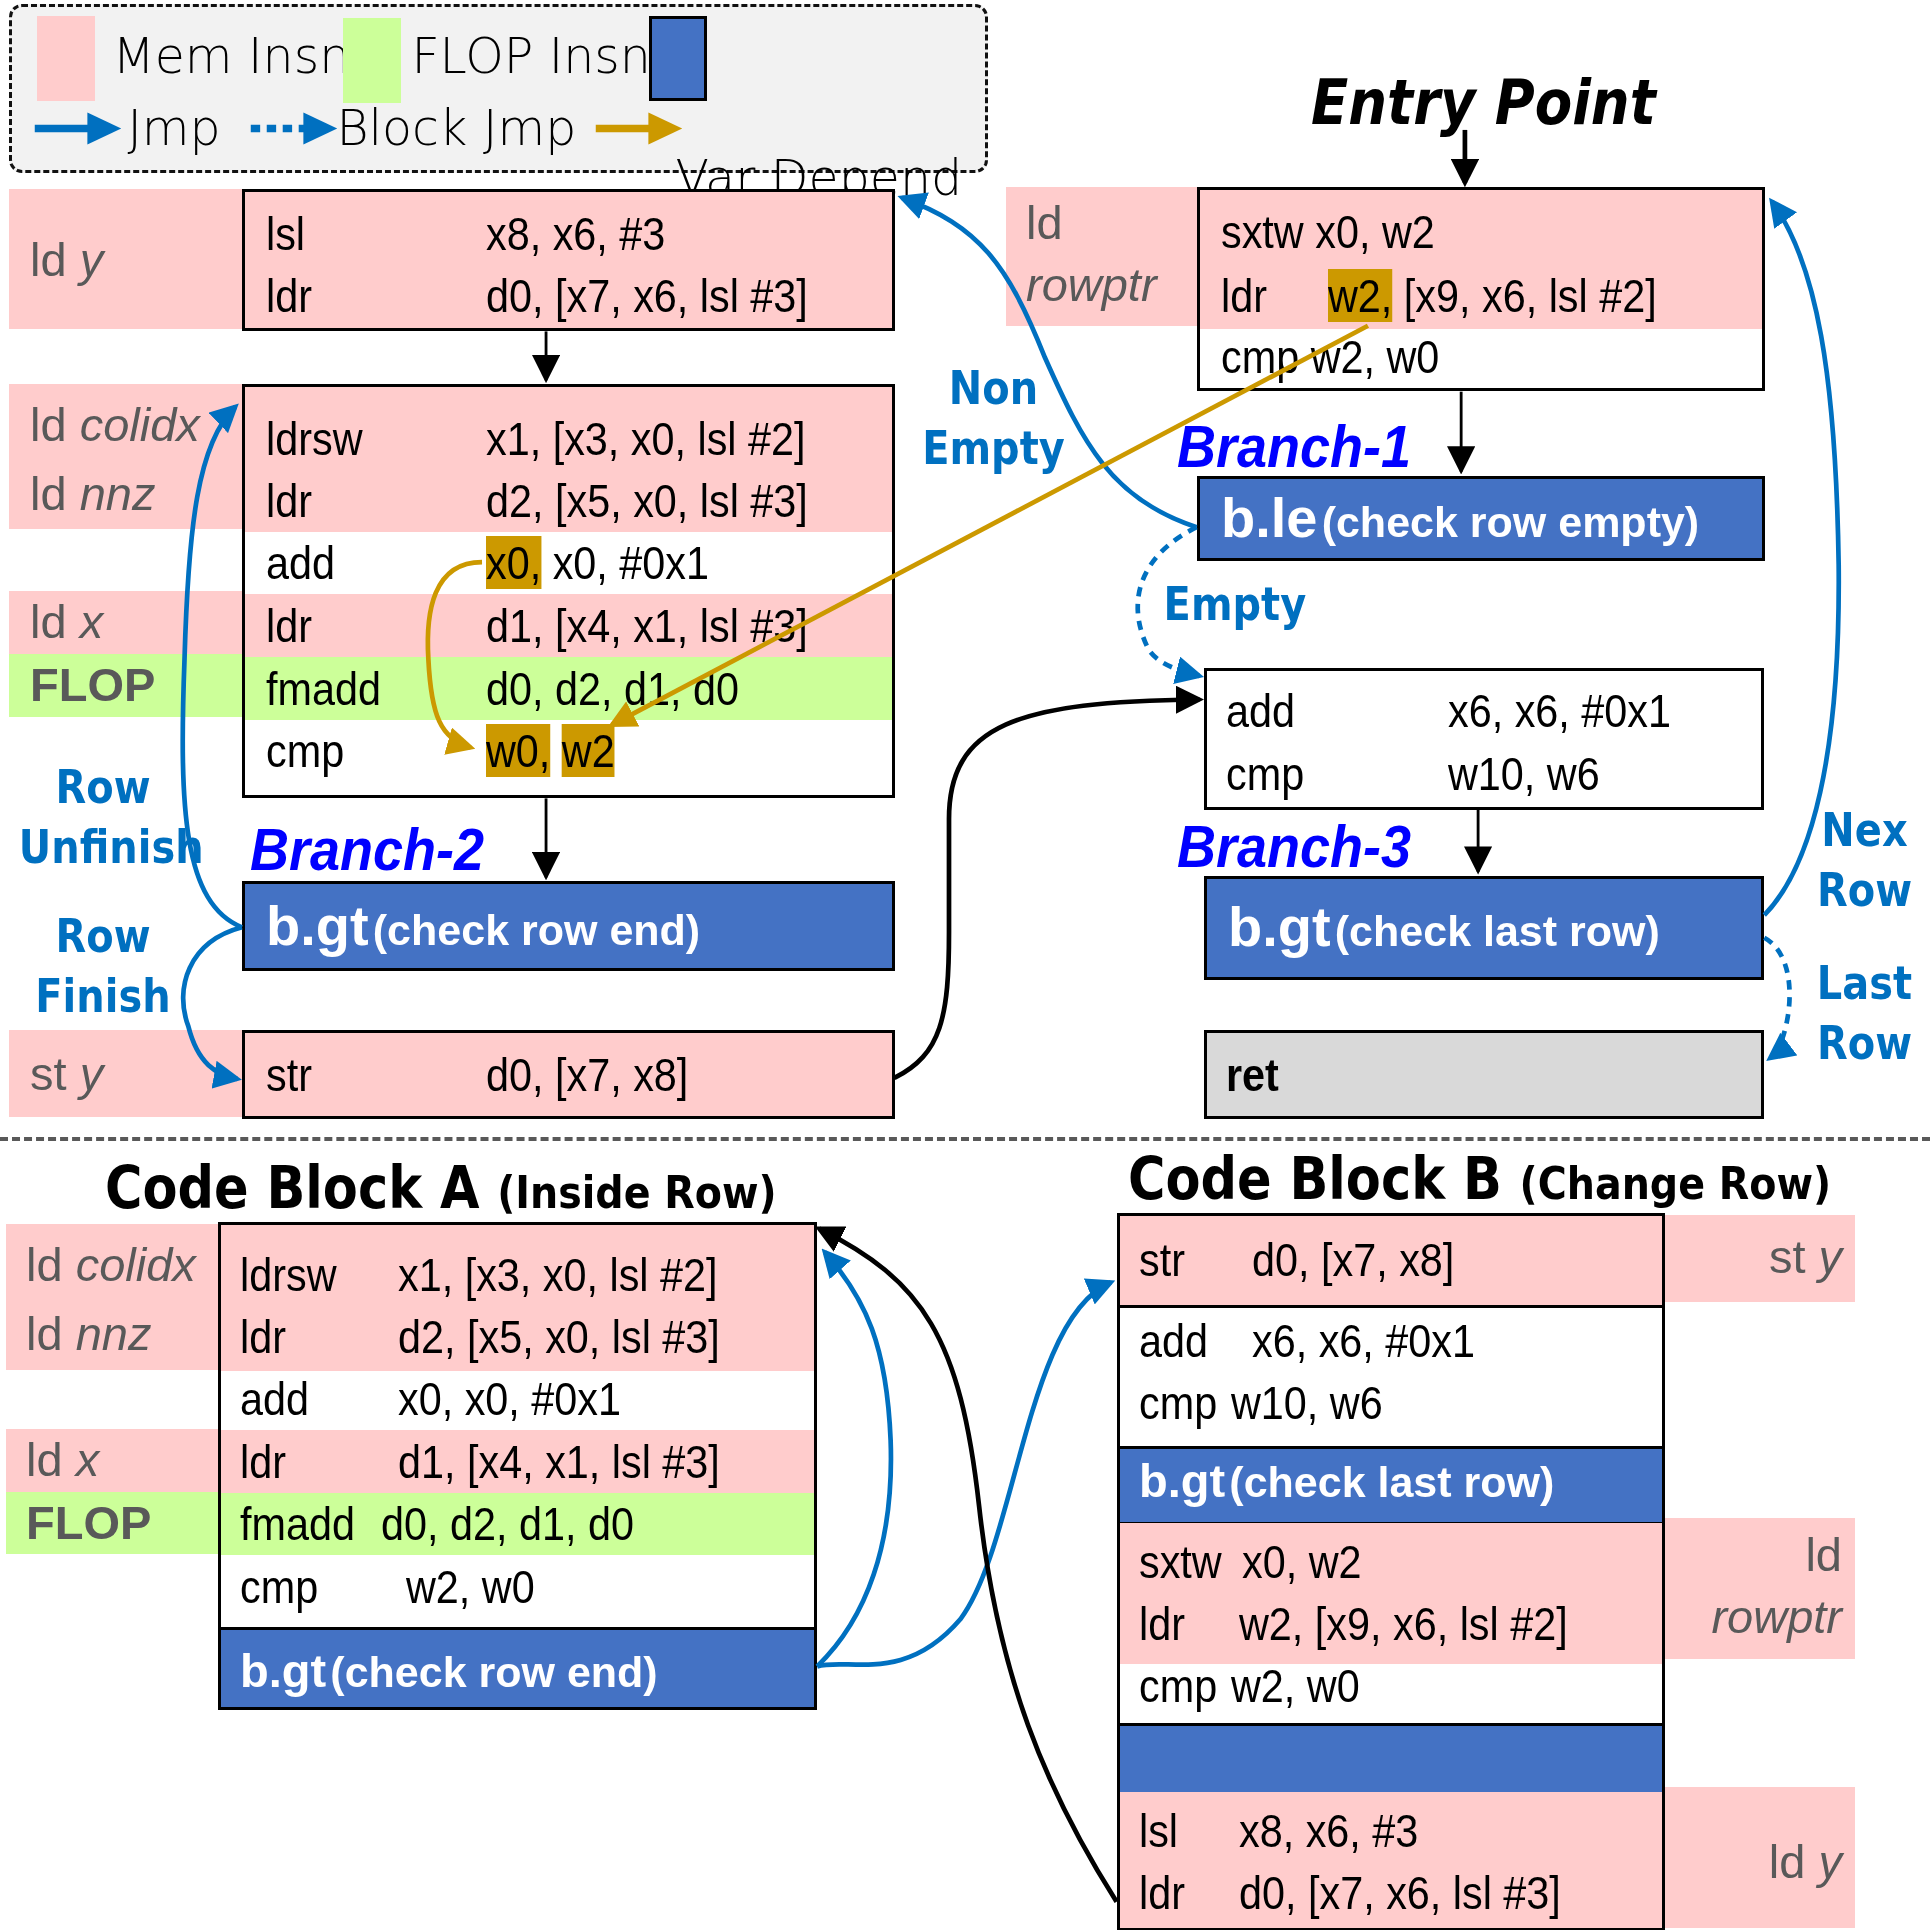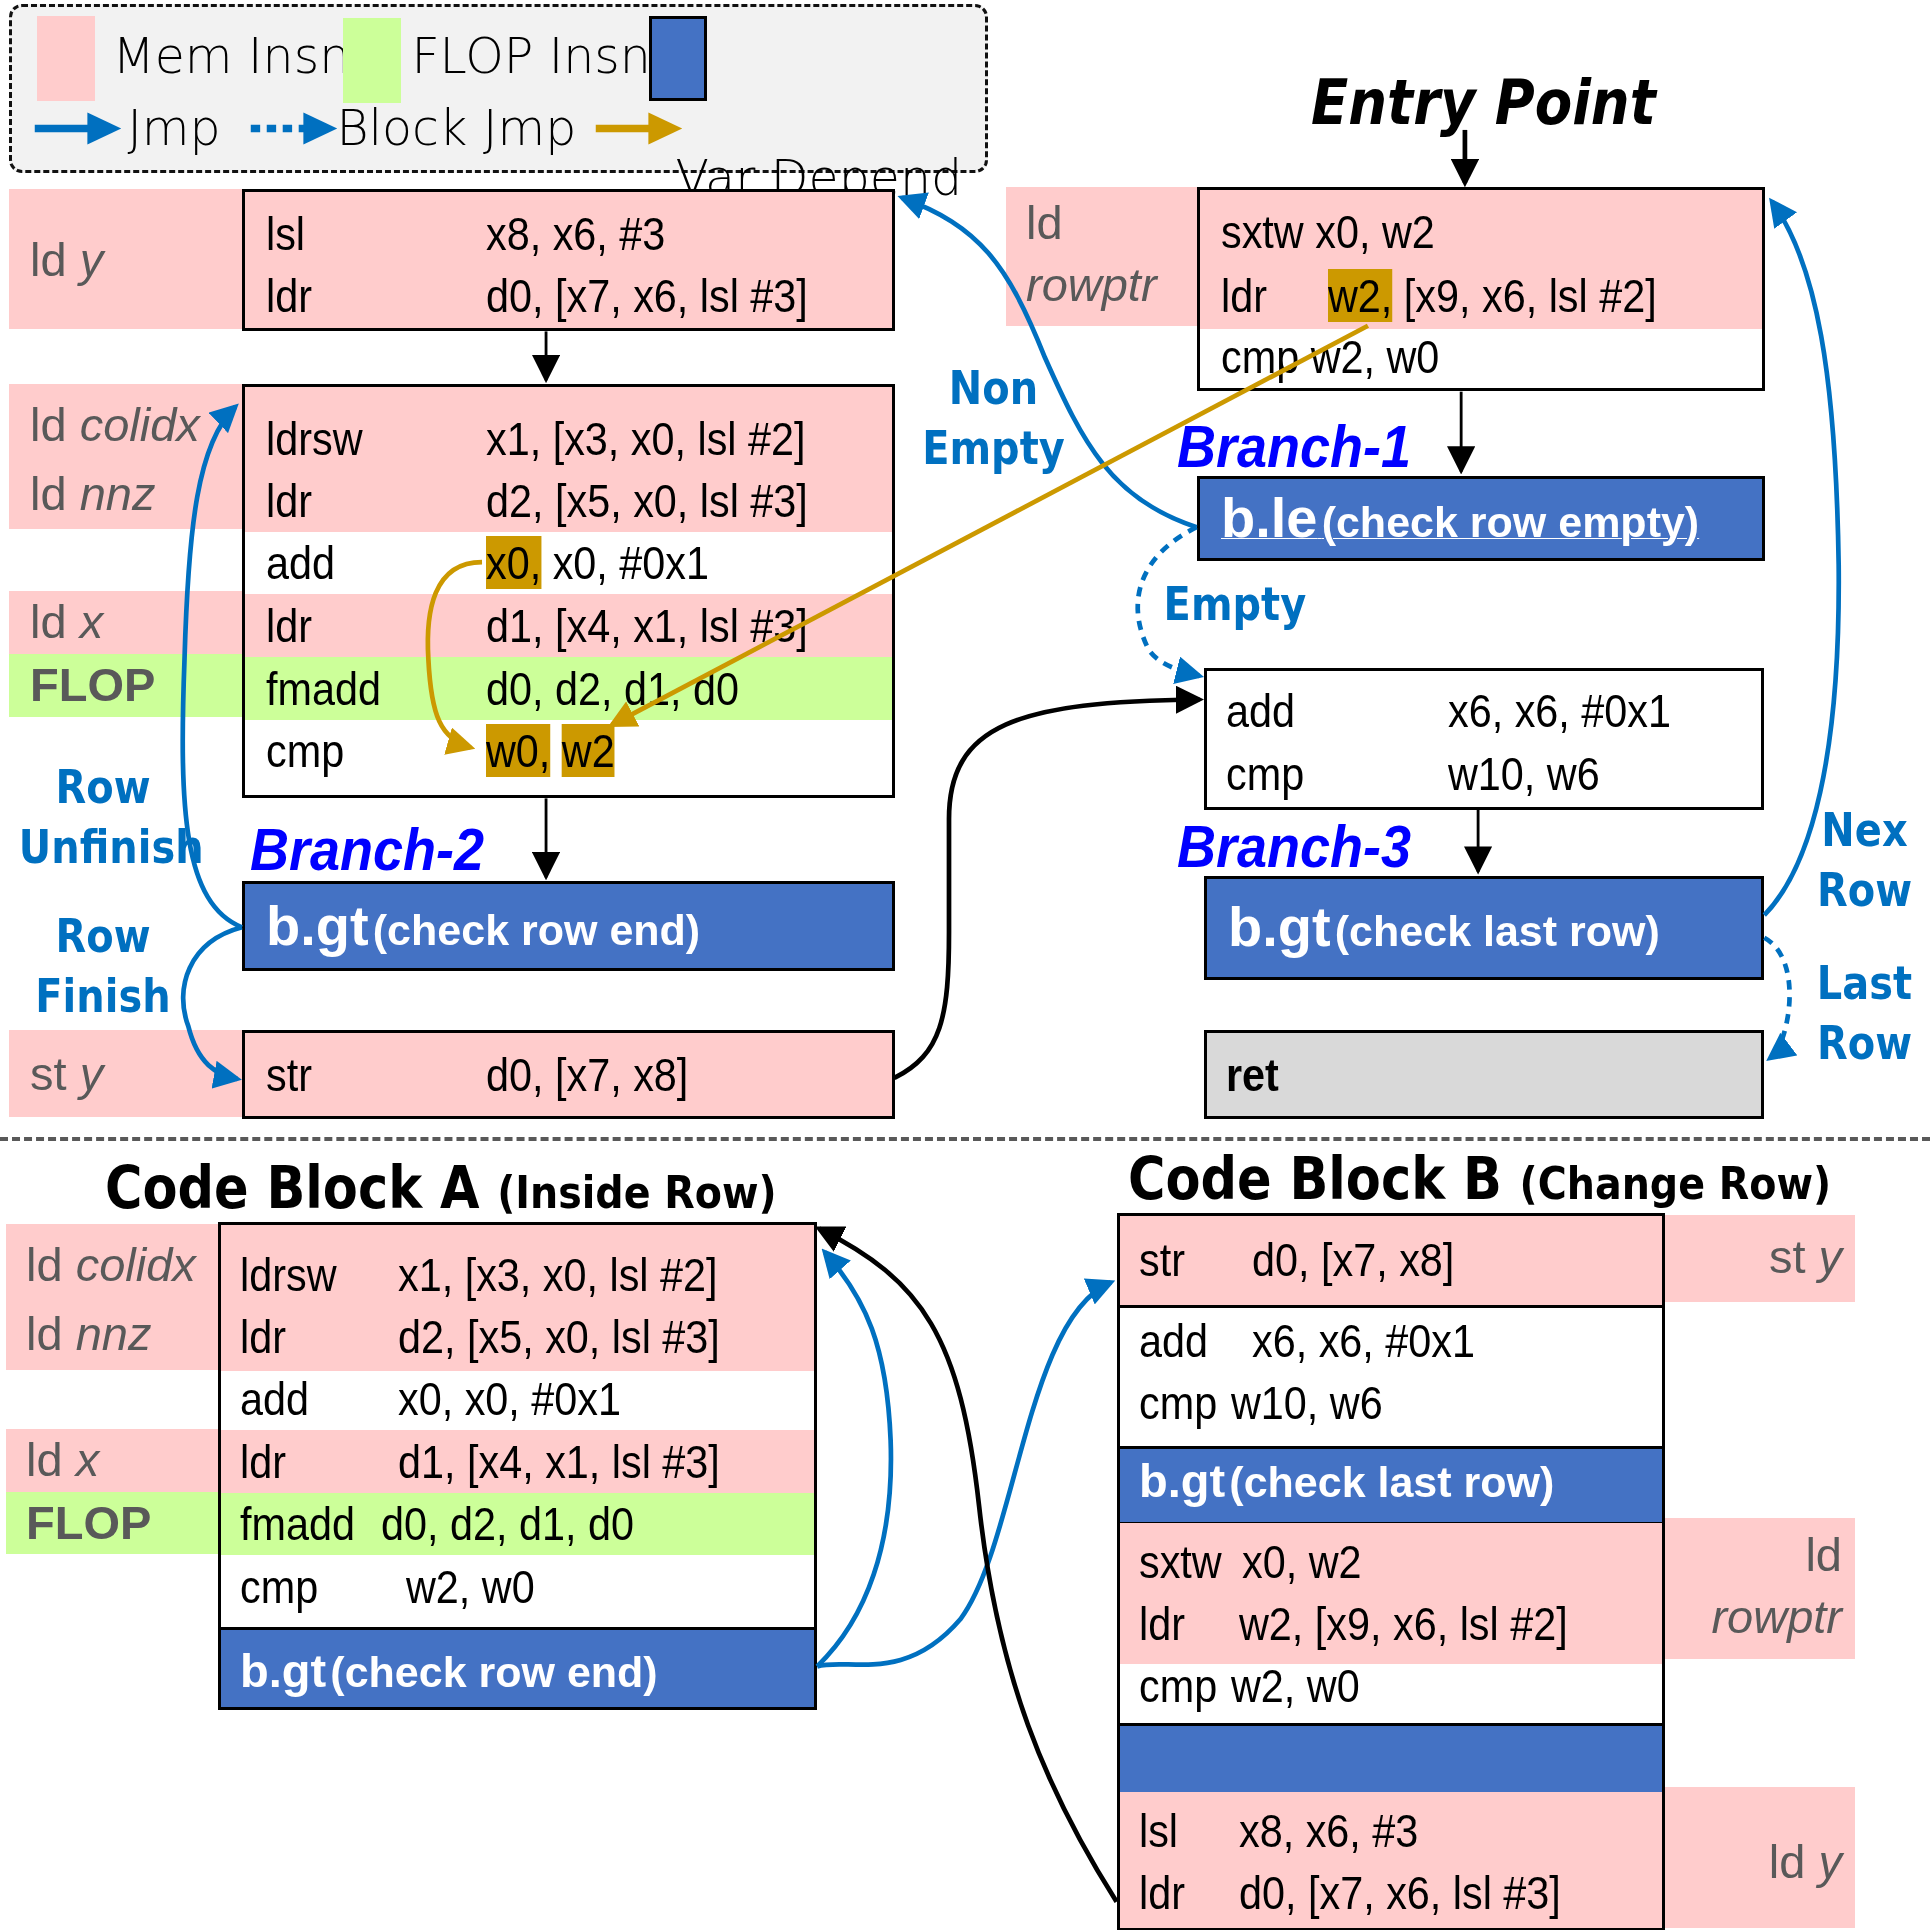--- a/index.html
+++ b/index.html
@@ -126,21 +126,21 @@
   <div class="ins" style="left:128px;top:75px;"><span class="hl">w2,</span><span> [x9, x6, lsl #2]</span></div>
   <div class="ins" style="left:21px;top:136px;">cmp w2, w0</div>
 </div>
 
 <div class="jlabel" style="left:904px;top:358px;width:179px;">
     <div>Non</div>
     <div>Empty</div>
   </div>
 <div class="blabel" style="left:1177px;top:412px;">Branch-1</div>
 <div class="box blue" style="left:1197px;top:476px;width:568px;height:85px;">
-  <div class="btxt" style="left:21px;top:5.6px;text-decoration:underline;"><span class="op">b.le</span> <span class="cm">(check row empty)</span></div>
+  <div class="btxt" style="left:21px;top:5.6px;"><span class="op">b.le</span> <span class="cm">(check row empty)</span></div>
 </div>
 <div class="jlabel" style="left:1151px;top:574px;">Empty</div>
 
 <div class="box" style="left:1204px;top:668px;width:560px;height:142px;background:#fff;">
   <div class="ins" style="left:19px;top:9.4px;">add</div>
   <div class="ins" style="left:241px;top:9.4px;">x6, x6, #0x1</div>
   <div class="ins" style="left:19px;top:72px;">cmp</div>
   <div class="ins" style="left:241px;top:72px;">w10, w6</div>
 </div>
 

